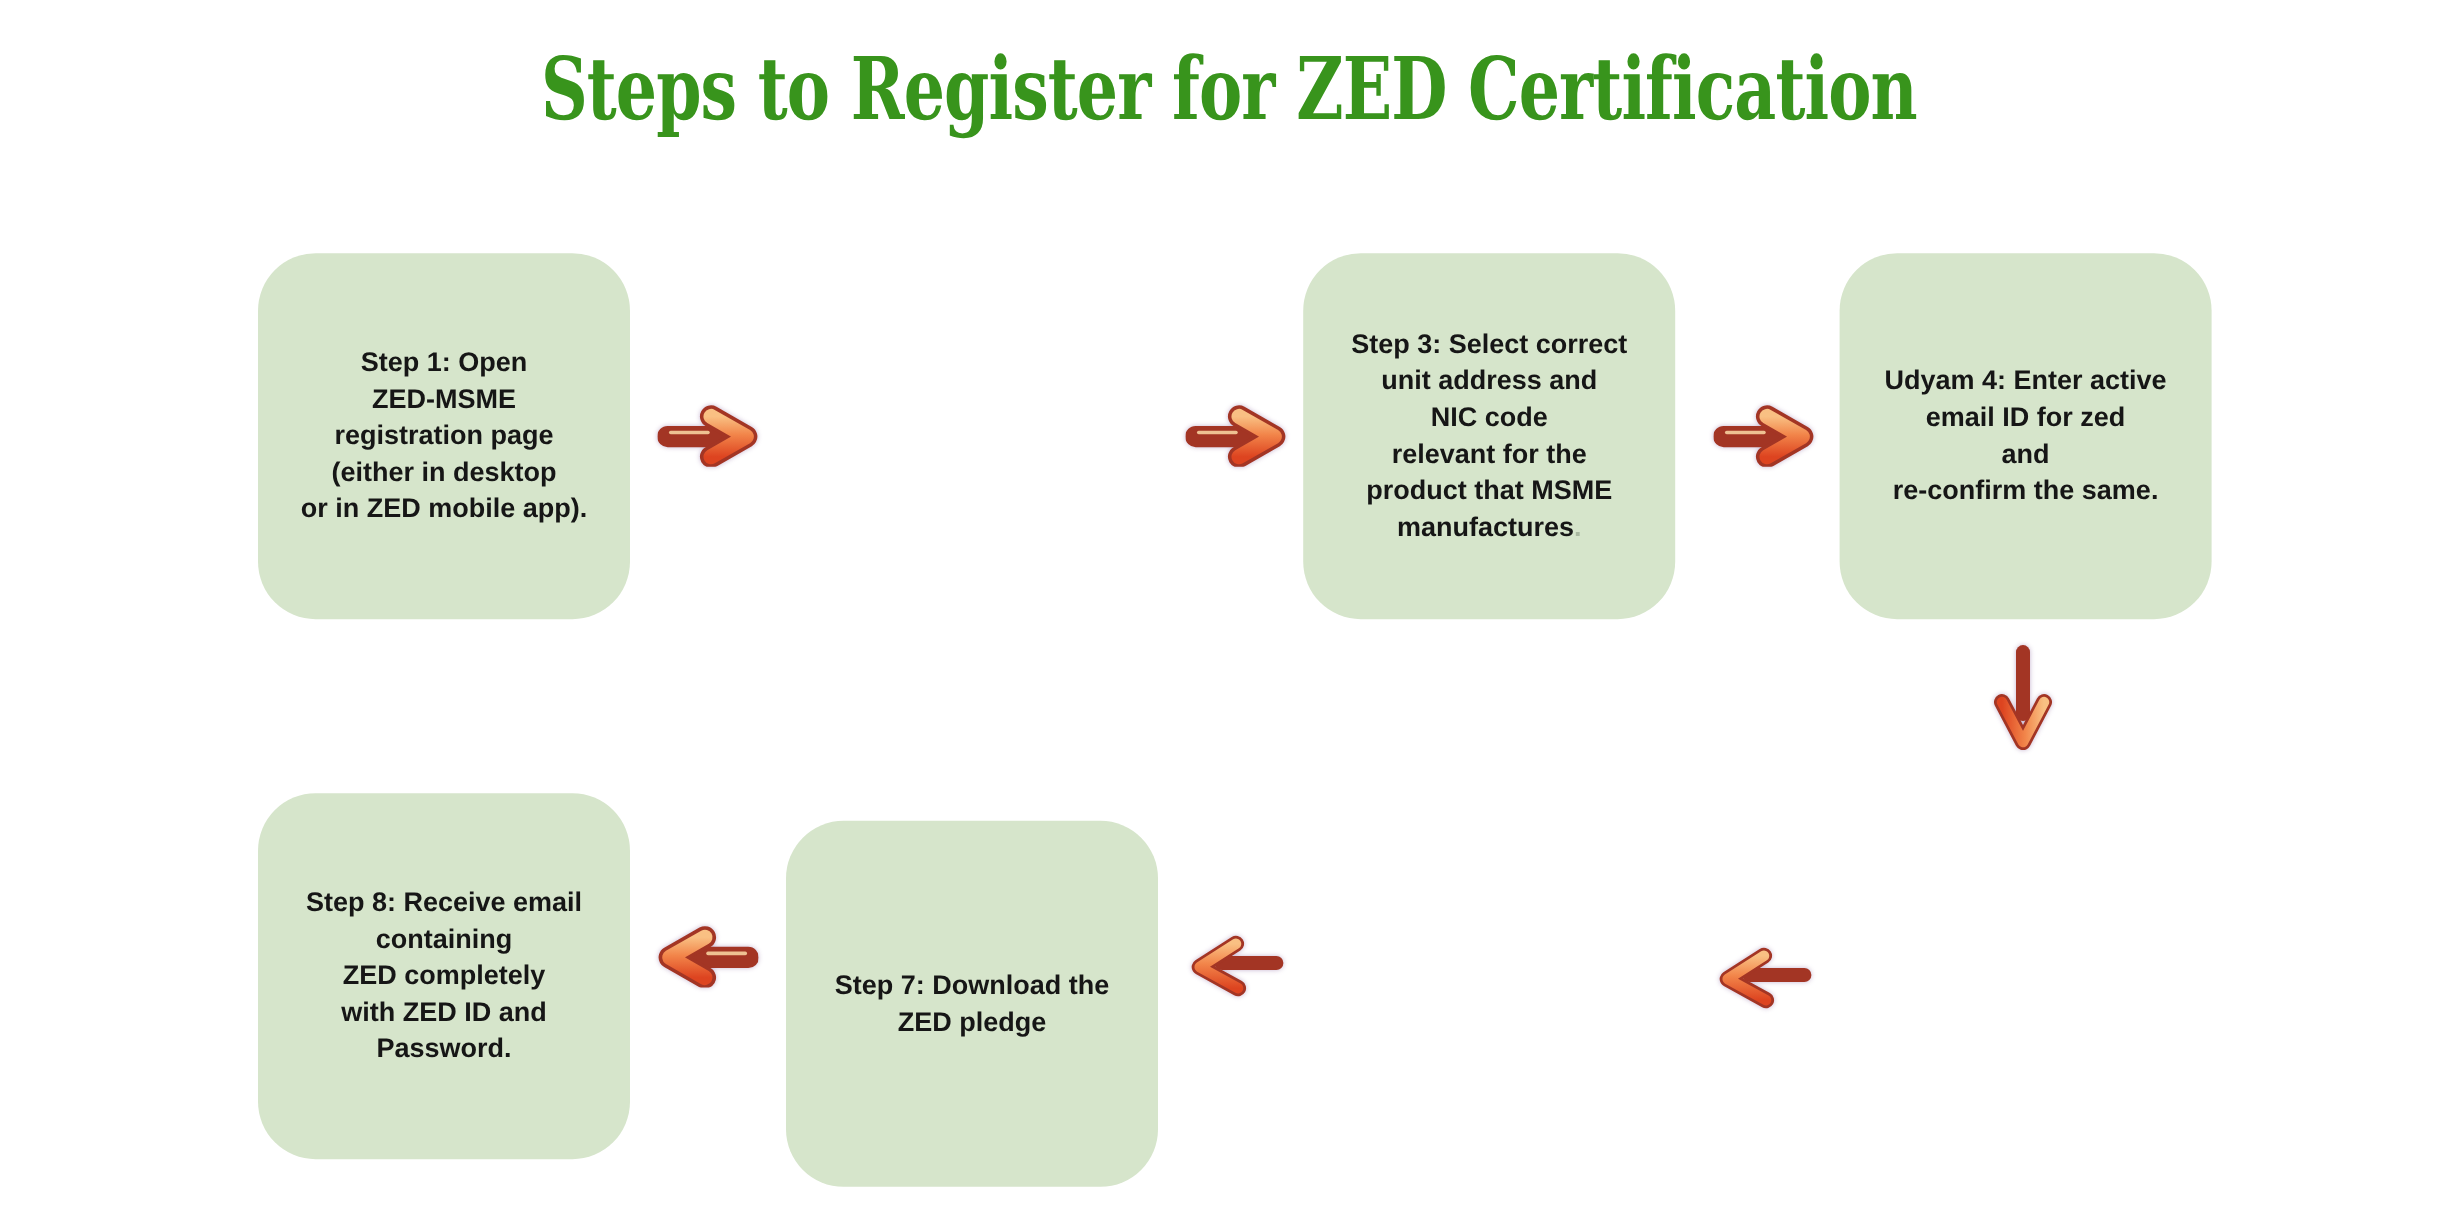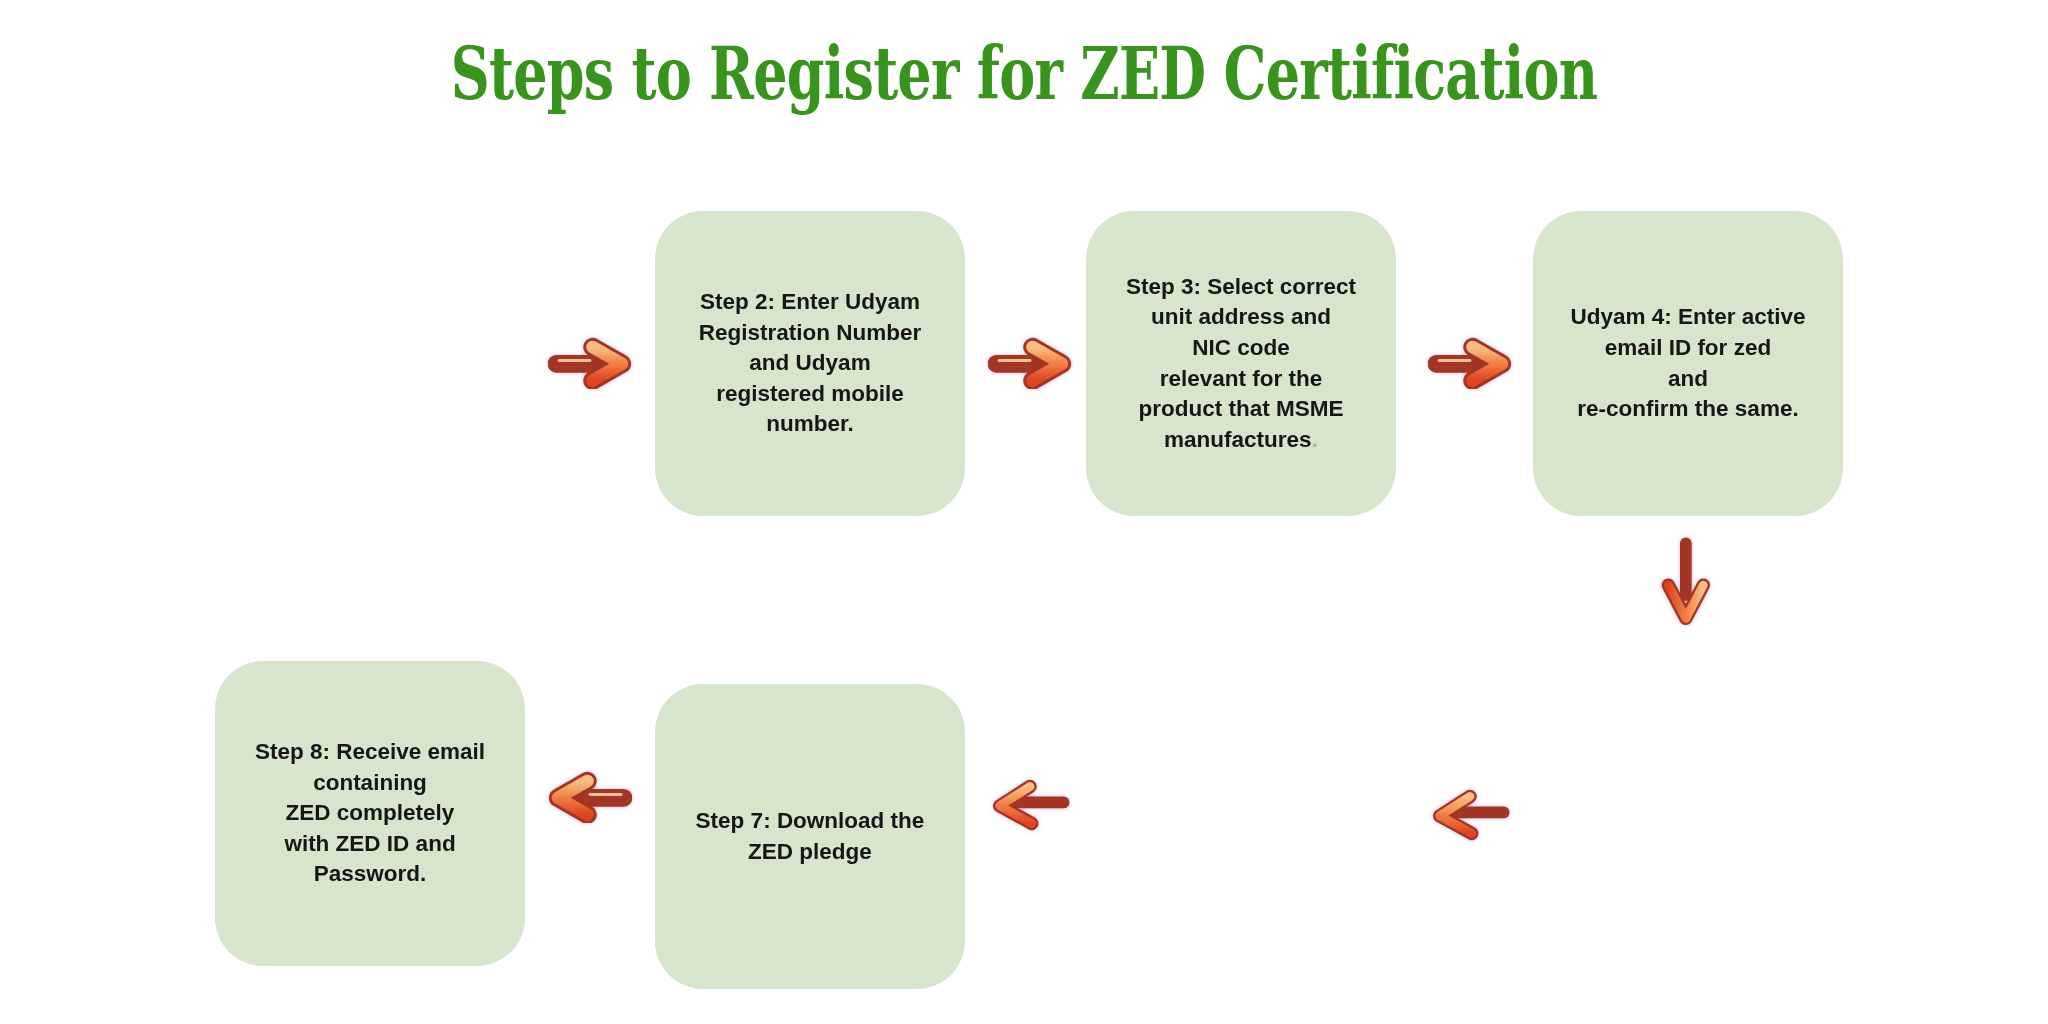--- a/index.html
+++ b/index.html
@@ -79,26 +79,26 @@
         <path d="M31 10 V72" stroke="#a33524" stroke-width="14"></path>
         <path d="M10 60 L31 100 L52 60" stroke="#a33524" stroke-width="16"></path>
         <path d="M31 10 V72" stroke="url(#gV)" stroke-width="8.5"></path>
         <path d="M10 60 L31 100 L52 60" stroke="url(#gV)" stroke-width="10.5"></path>
       </g>
     </defs>
   </svg>
 
   <h1 class="title">Steps to Register for ZED Certification</h1>
 
-  <div class="box b2">
-    <p class="box-text">Step 2: Enter Udyam
-Registration Number
-and Udyam
-registered mobile
-number.</p>
+  <div class="box b1">
+    <p class="box-text">Step 1: Open
+ZED-MSME
+registration page
+(either in desktop
+or in ZED mobile app).</p>
   </div>
   <div class="box b3">
     <p class="box-text"><span>Step 3: Select correct
 unit address and
 NIC code
 relevant for the
 product that MSME
 manufactures</span><span class="muted">.</span></p>
   </div>
   <div class="box b4">

